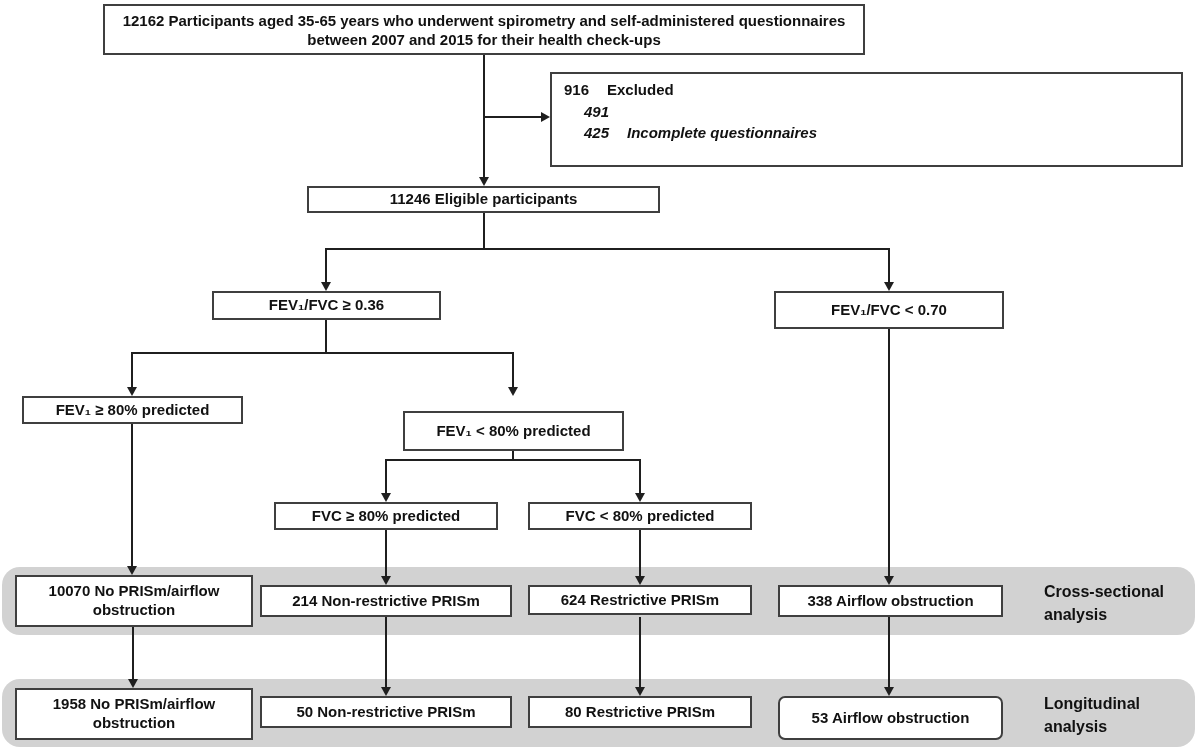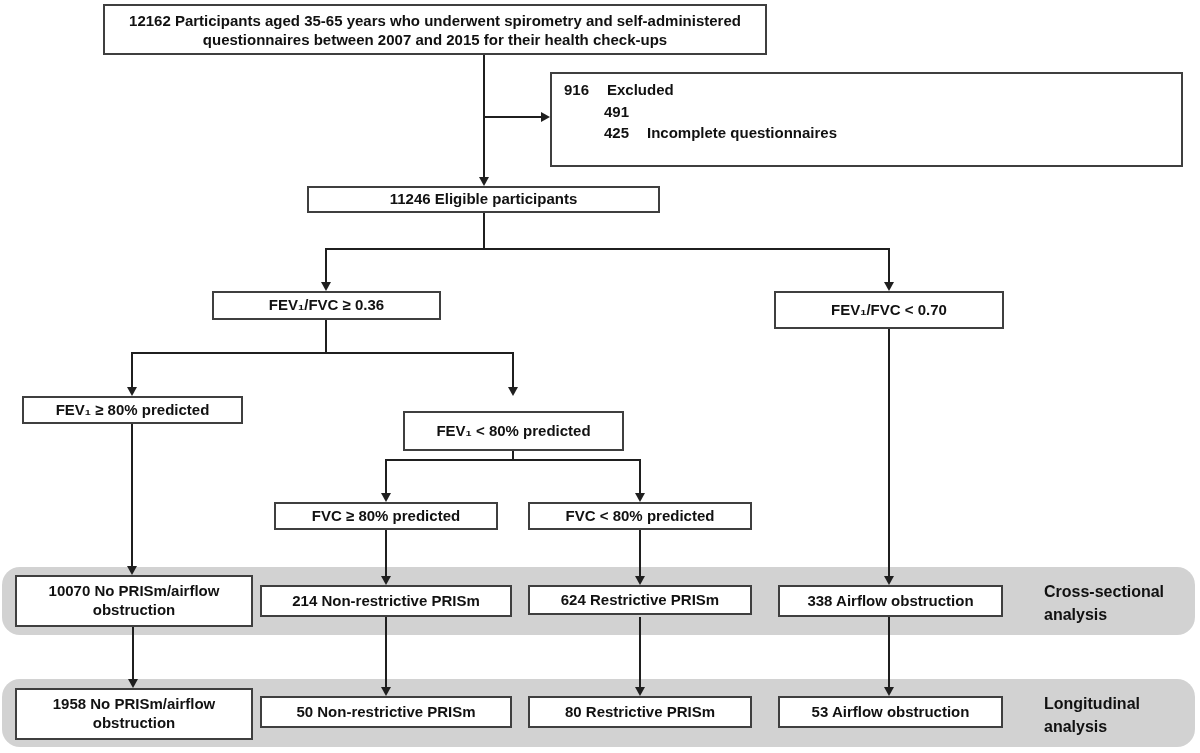--- a/index.html
+++ b/index.html
@@ -15,21 +15,21 @@
   }
   .band{position:absolute;background:var(--band,#d2d2d2);border-radius:18px;}
   .sidelabel{position:absolute;font-weight:bold;font-size:16px;line-height:1.45;text-align:left;color:#111;}
   .vline,.hline{position:absolute;background:var(--line,#1f1f1f);}
   .vline{width:2px;}
   .hline{height:2px;}
   .arr-d{position:absolute;width:0;height:0;border-left:5px solid transparent;border-right:5px solid transparent;border-top:9px solid var(--line,#1f1f1f);}
   .arr-r{position:absolute;width:0;height:0;border-top:5px solid transparent;border-bottom:5px solid transparent;border-left:9px solid var(--line,#1f1f1f);}
 
   
-  .n-top{left:103px;top:4px;width:664px;height:51px;padding-top:4px;}
+  .n-top{left:103px;top:4px;width:762px;height:51px;padding-top:4px;}
   .n-exc{left:550px;top:72px;width:633px;height:95px;display:block;text-align:left;padding:5px 12px;line-height:21.5px;}
   .n-elig{left:307px;top:186px;width:353px;height:27px;}
   .n-ratio-ge{left:212px;top:291px;width:229px;height:29px;}
   .n-ratio-lt{left:774px;top:291px;width:230px;height:38px;}
   .n-fev1-ge{left:22px;top:396px;width:221px;height:28px;}
   .n-fev1-lt{left:403px;top:396px;width:221px;height:40px;margin-top:15px;}
   .n-fvc-ge{left:274px;top:502px;width:224px;height:28px;}
   .n-fvc-lt{left:528px;top:502px;width:224px;height:28px;}
 
   .band-cross{left:2px;top:567px;width:1193px;height:68px;}
@@ -37,27 +37,27 @@
 
   .n-cs1{left:15px;top:575px;width:238px;height:52px;}
   .n-cs2{left:260px;top:585px;width:252px;height:32px;}
   .n-cs3{left:528px;top:585px;width:224px;height:30px;}
   .n-cs4{left:778px;top:585px;width:225px;height:32px;text-align:center;}
   .lbl-cross{left:1044px;top:580px;width:152px;}
 
   .n-lg1{left:15px;top:688px;width:238px;height:52px;}
   .n-lg2{left:260px;top:696px;width:252px;height:32px;}
   .n-lg3{left:528px;top:696px;width:224px;height:32px;}
-  .n-lg4{left:778px;top:696px;width:225px;height:32px;}
+  .n-lg4{left:778px;top:696px;width:225px;height:44px;border-radius:7px;}
   .lbl-long{left:1044px;top:692px;width:152px;}
 
   
   .exc-row{display:flex;gap:13px;}
   .exc-count{flex:0 0 30px;}
-  .exc-item{margin-left:40px;}
+  .exc-item{margin-left:20px;font-style:italic;}
   .exc-l1,.exc-l2{display:block;}
   .exc-l2{margin-left:17px;}
 </style>
 </head>
 <body>
 
 <div class="canvas">
 
   <div class="band band-cross"></div>
   <div class="band band-long"></div>

